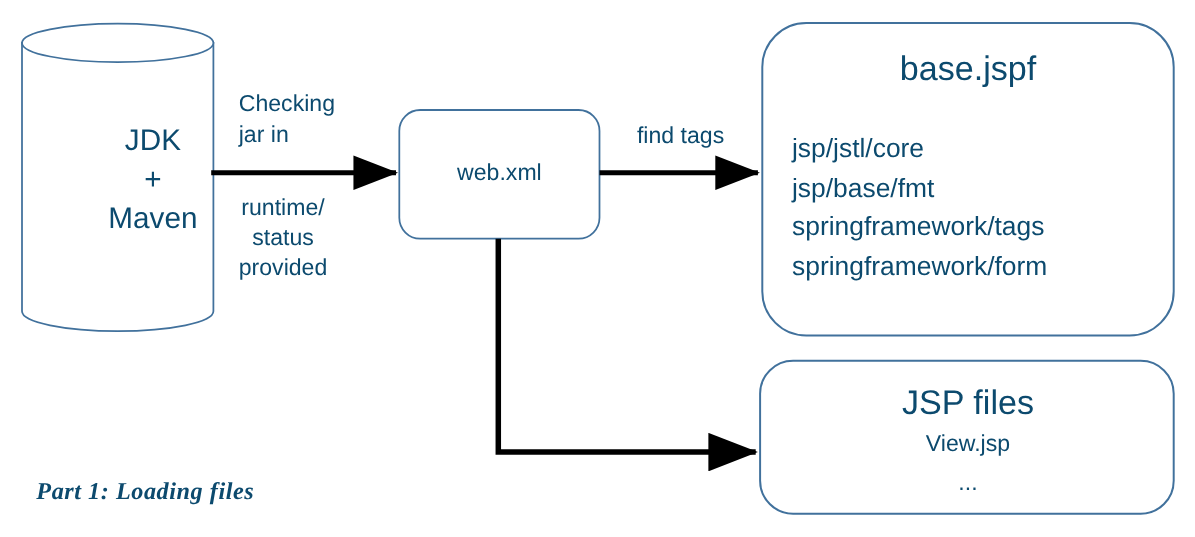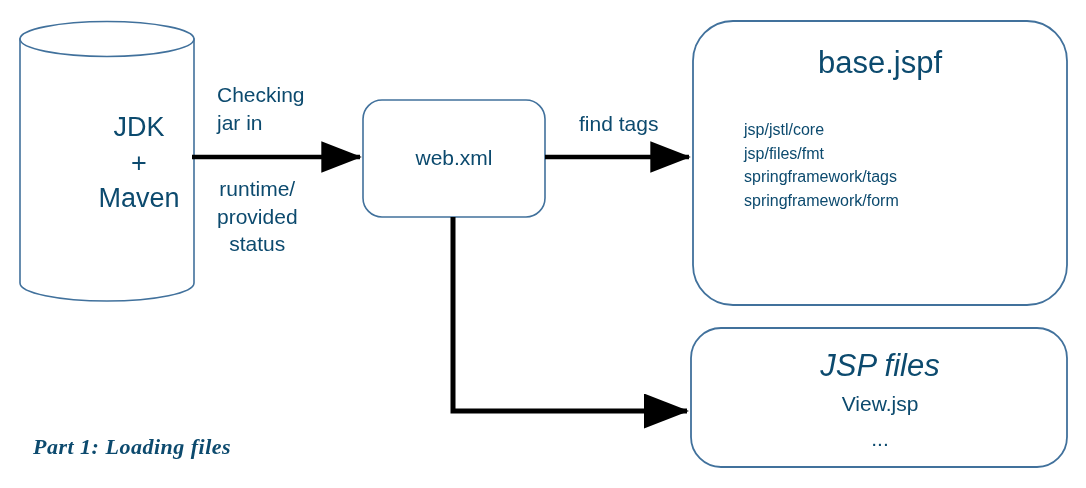--- a/index.html
+++ b/index.html
@@ -71,33 +71,32 @@
   }
   
   #basejspf-title {
     left: 700px;
     top: 45px;
     width: 360px;
     text-align: center;
     font-size: 31px;
   }
   #basejspf-list {
-    left: 744px;
+    left: 720px;
     top: 118px;
-    font-size: 16px;
+    font-size: 24px;
     line-height: 1.48;
   }
   
   #jspfiles-title {
     left: 700px;
     top: 348px;
     width: 360px;
     text-align: center;
     font-size: 31px;
-    font-style: italic;
   }
   #jspfiles-sub {
     left: 700px;
     top: 392px;
     width: 360px;
     text-align: center;
     font-size: 21px;
   }
   #jspfiles-ellipsis {
     left: 700px;
@@ -143,28 +142,28 @@
     <line x1="192" y1="157" x2="360" y2="157" stroke="#000000" stroke-width="4.5" marker-end="url(#arrowhead)"></line>
 
     <line x1="545" y1="157" x2="689" y2="157" stroke="#000000" stroke-width="4.5" marker-end="url(#arrowhead)"></line>
 
     <polyline points="453,217 453,411 687,411" fill="none" stroke="#000000" stroke-width="5" marker-end="url(#arrowhead)"></polyline>
   </svg>
 
   <div class="txt" id="cyl-label"><div>JDK</div><div>+</div><div>Maven</div></div>
 
   <div class="txt" id="lbl-checking"><div>Checking</div><div>jar in</div></div>
-  <div class="txt" id="lbl-runtime"><div>runtime/</div><div>provided</div><div>status</div></div>
+  <div class="txt" id="lbl-runtime"><div>runtime/</div><div>status</div><div>provided</div></div>
 
   <div class="txt" id="webxml-label">web.xml</div>
 
   <div class="txt" id="lbl-findtags">find tags</div>
 
   <div class="txt" id="basejspf-title">base.jspf</div>
-  <div class="txt" id="basejspf-list"><div>jsp/jstl/core</div><div>jsp/files/fmt</div><div>springframework/tags</div><div>springframework/form</div></div>
+  <div class="txt" id="basejspf-list"><div>jsp/jstl/core</div><div>jsp/base/fmt</div><div>springframework/tags</div><div>springframework/form</div></div>
 
   <div class="txt" id="jspfiles-title">JSP files</div>
   <div class="txt" id="jspfiles-sub">View.jsp</div>
   <div class="txt" id="jspfiles-ellipsis">...</div>
 
   <div class="txt" id="caption">Part 1: Loading files</div>
 
 </div>
 
 </body></html>

